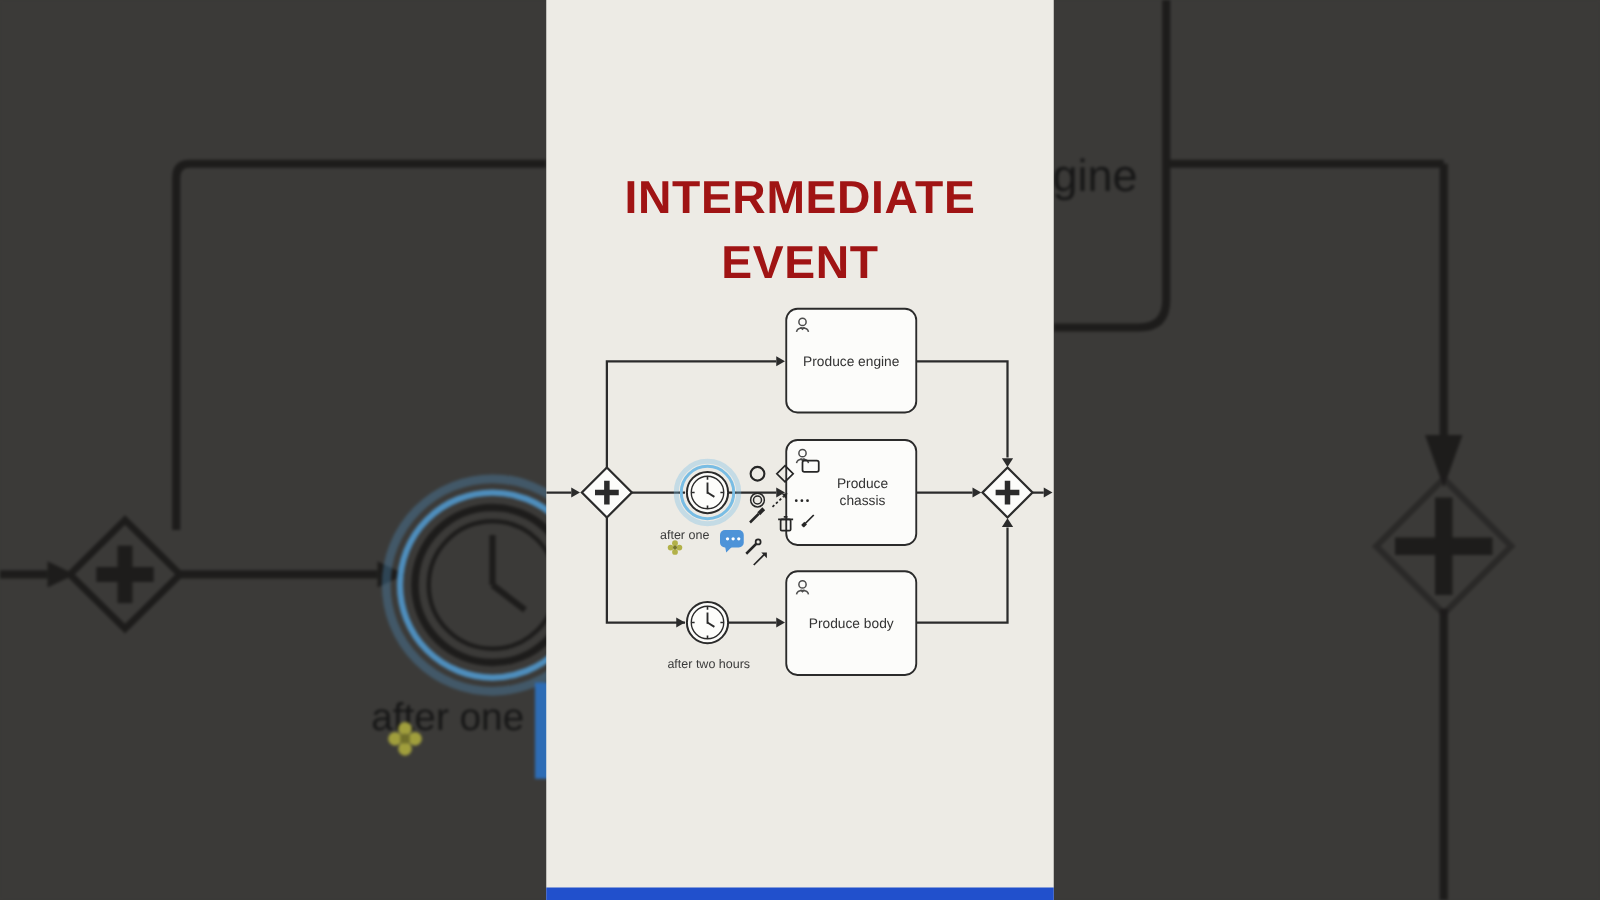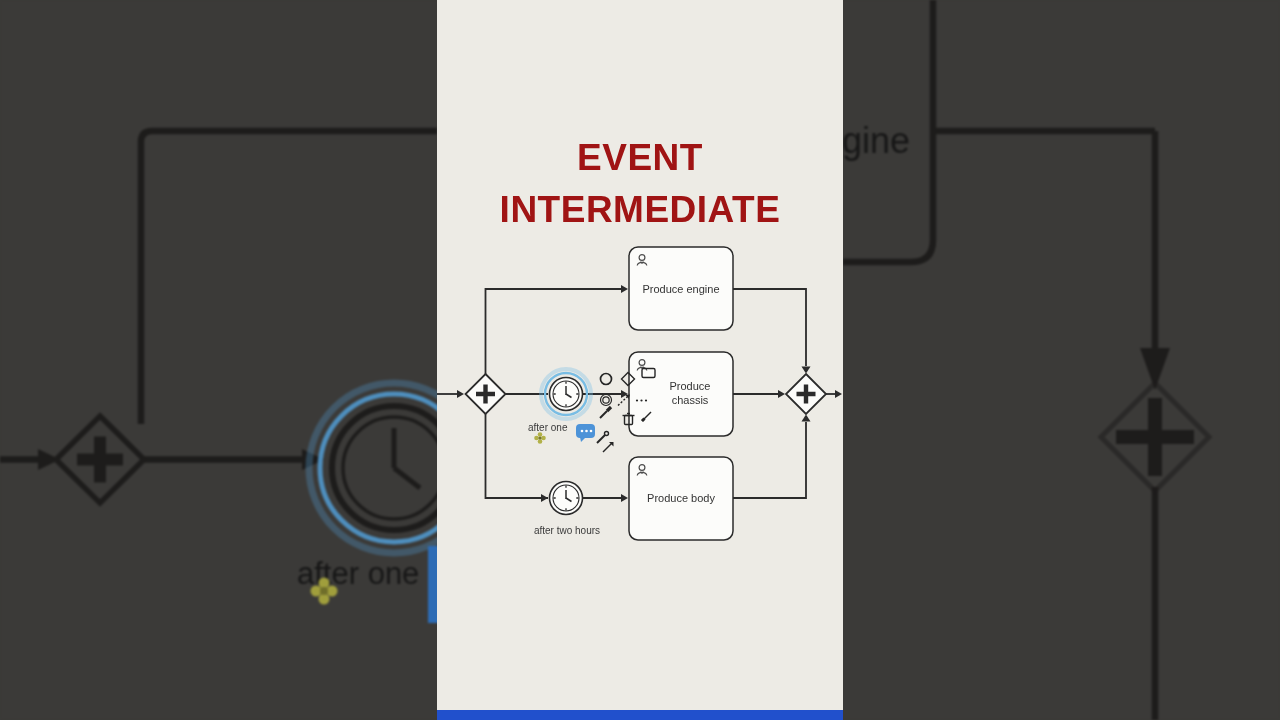--- a/index.html
+++ b/index.html
@@ -62,22 +62,22 @@
     <g>
       <path d="M1155,383 L1209,437 L1155,491 L1101,437 Z" fill="none" stroke="#1d1c1b" stroke-width="5" opacity="0.55"></path>
       <path d="M1155,398 V476" stroke="#1d1c1b" stroke-width="14"></path>
       <path d="M1116,437 H1194" stroke="#1d1c1b" stroke-width="14"></path>
     </g>
   </svg>
 
   <div class="panel">
 
     <div class="title">
+      <div>INTERMEDIATE</div>
       <div>EVENT</div>
-      <div>INTERMEDIATE</div>
     </div>
 
     <svg class="diagram" width="406" height="330" viewBox="0 0 406 330">
       <defs>
         <g id="timer-glyph">
           <circle r="16.5" fill="#fdfdfb" stroke="#2b2b2b" stroke-width="1.6"></circle>
           <circle r="13" fill="none" stroke="#2b2b2b" stroke-width="1.1"></circle>
           <path d="M0,-12.5 V-10.3 M0,12.5 V10.3 M-12.5,0 H-10.3 M12.5,0 H10.3" stroke="#2b2b2b" stroke-width="1.3"></path>
           <path d="M0,1 L0,-8" stroke="#2b2b2b" stroke-width="1.5"></path>
           <path d="M0,0 L5.5,3.5" stroke="#2b2b2b" stroke-width="1.5"></path>

